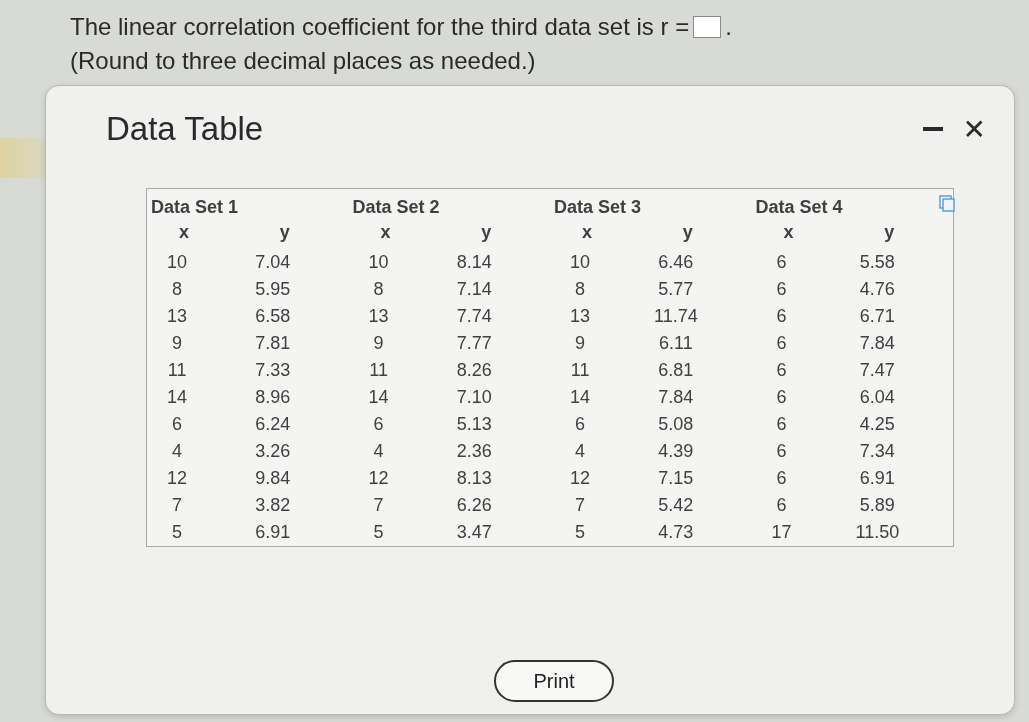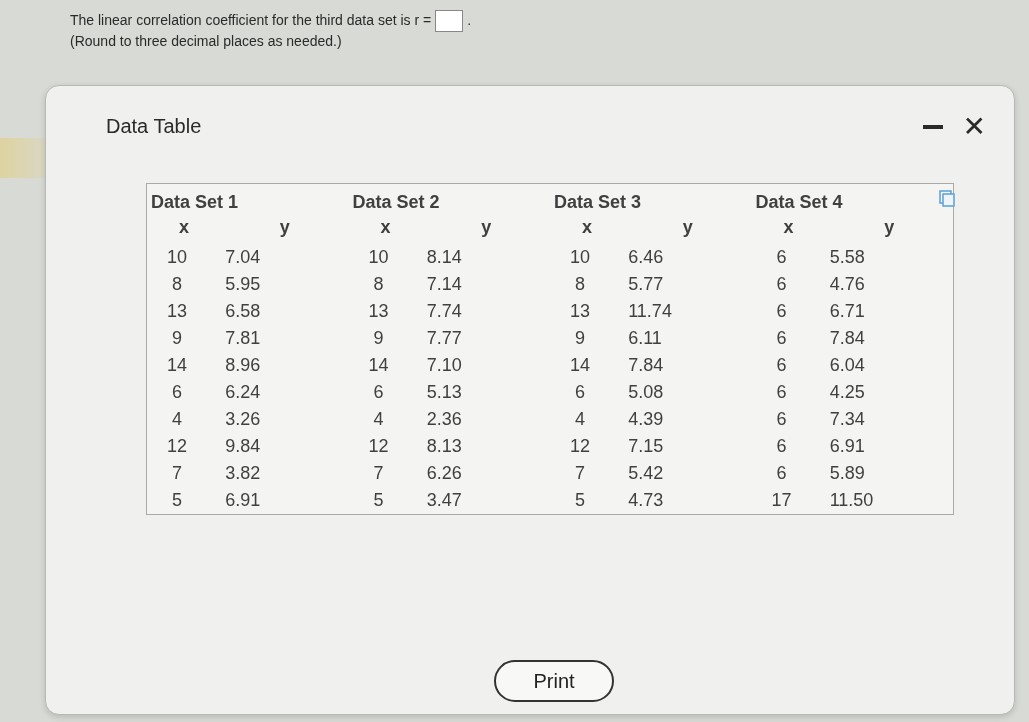--- a/index.html
+++ b/index.html
@@ -8,21 +8,21 @@
     padding: 0;
     font-family: Arial, Helvetica, sans-serif;
     background: #d8dad5;
     width: 1029px;
     height: 722px;
     overflow: hidden;
     position: relative;
   }
   .top-text {
     padding: 10px 0 8px 70px;
-    font-size: 14px;
+    font-size: 24px;
     color: #2a2a2a;
     line-height: 1.4;
   }
   .top-text .line1 {
     display: flex;
     align-items: center;
     gap: 4px;
   }
   .input-box {
     display: inline-block;
@@ -51,21 +51,21 @@
     border-radius: 14px;
     box-shadow: 0 2px 6px rgba(0,0,0,0.15);
   }
   .modal-header {
     display: flex;
     align-items: center;
     justify-content: space-between;
     padding: 24px 28px 10px 60px;
   }
   .modal-title {
-    font-size: 20px;
+    font-size: 33px;
     color: #2a2a2a;
     font-weight: normal;
   }
   .window-controls {
     display: flex;
     gap: 20px;
     align-items: center;
   }
   .min-icon {
     width: 20px;
@@ -106,21 +106,21 @@
   thead .xy-row td {
     font-weight: bold;
     padding: 2px 4px 6px 4px;
     text-align: center;
   }
   tbody td {
     padding: 3px 4px;
     text-align: center;
   }
   .col-x { width: 7%; text-align: center; padding-right: 18px !important; }
-  .col-y { width: 12%; text-align: left; padding-right: 28px !important; }
+  .col-y { width: 12%; text-align: center; padding-right: 28px !important; }
   .buttons {
     position: absolute;
     bottom: 12px;
     left: 0;
     width: 100%;
     display: flex;
     justify-content: center;
     gap: 40px;
     margin-left: 24px;
   }
@@ -230,20 +230,30 @@
             <td class="col-x">9</td>
             <td class="col-y">7.81</td>
             <td class="col-x">9</td>
             <td class="col-y">7.77</td>
             <td class="col-x">9</td>
             <td class="col-y">6.11</td>
             <td class="col-x">6</td>
             <td class="col-y">7.84</td>
           </tr>
           <tr>
+            <td class="col-x">11</td>
+            <td class="col-y">7.33</td>
+            <td class="col-x">11</td>
+            <td class="col-y">8.26</td>
+            <td class="col-x">11</td>
+            <td class="col-y">6.81</td>
+            <td class="col-x">6</td>
+            <td class="col-y">7.47</td>
+          </tr>
+          <tr>
             <td class="col-x">14</td>
             <td class="col-y">8.96</td>
             <td class="col-x">14</td>
             <td class="col-y">7.10</td>
             <td class="col-x">14</td>
             <td class="col-y">7.84</td>
             <td class="col-x">6</td>
             <td class="col-y">6.04</td>
           </tr>
           <tr>

